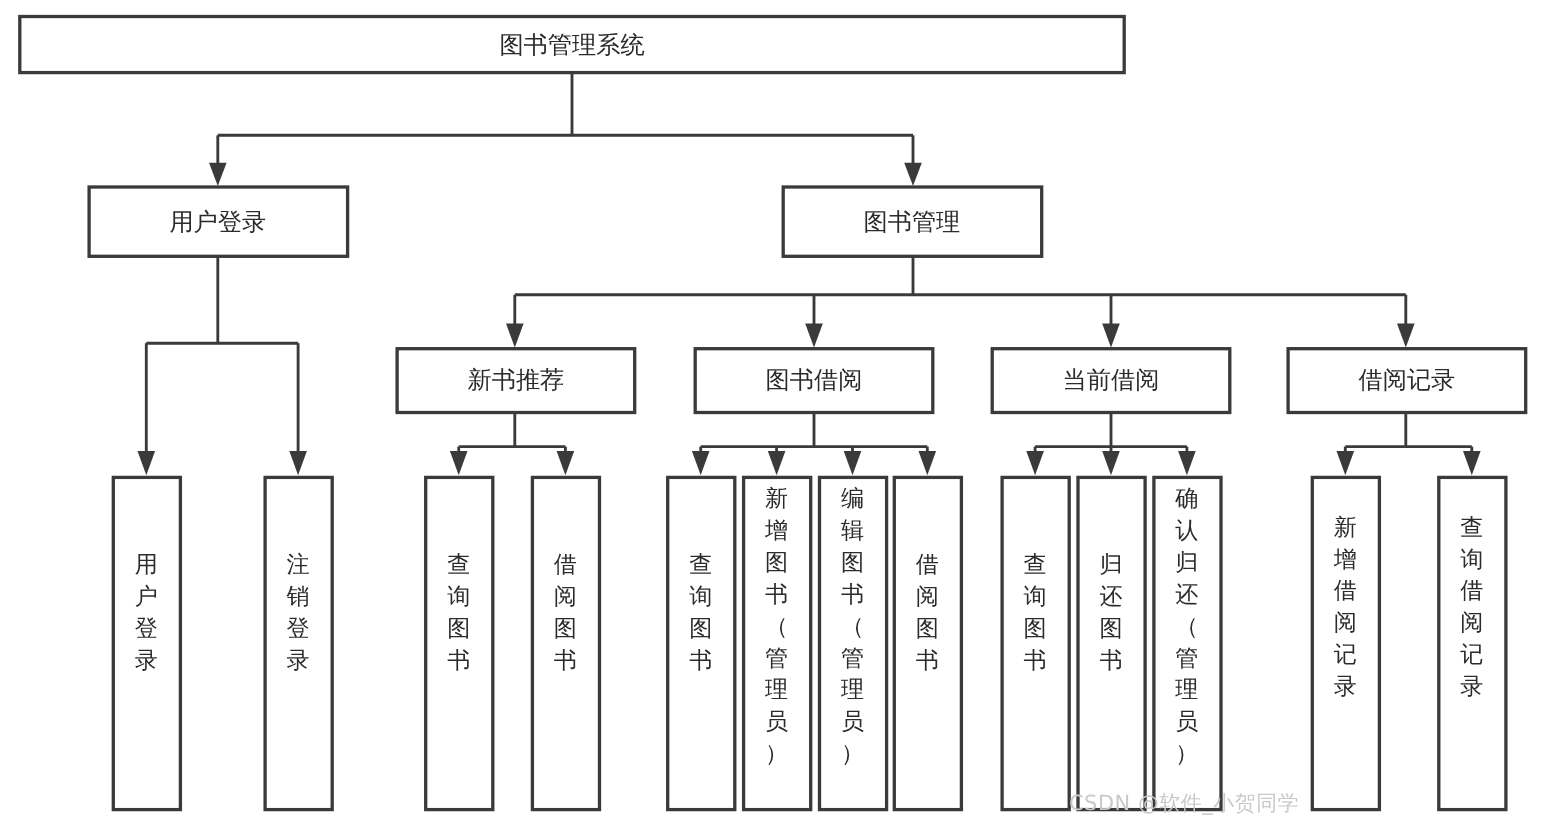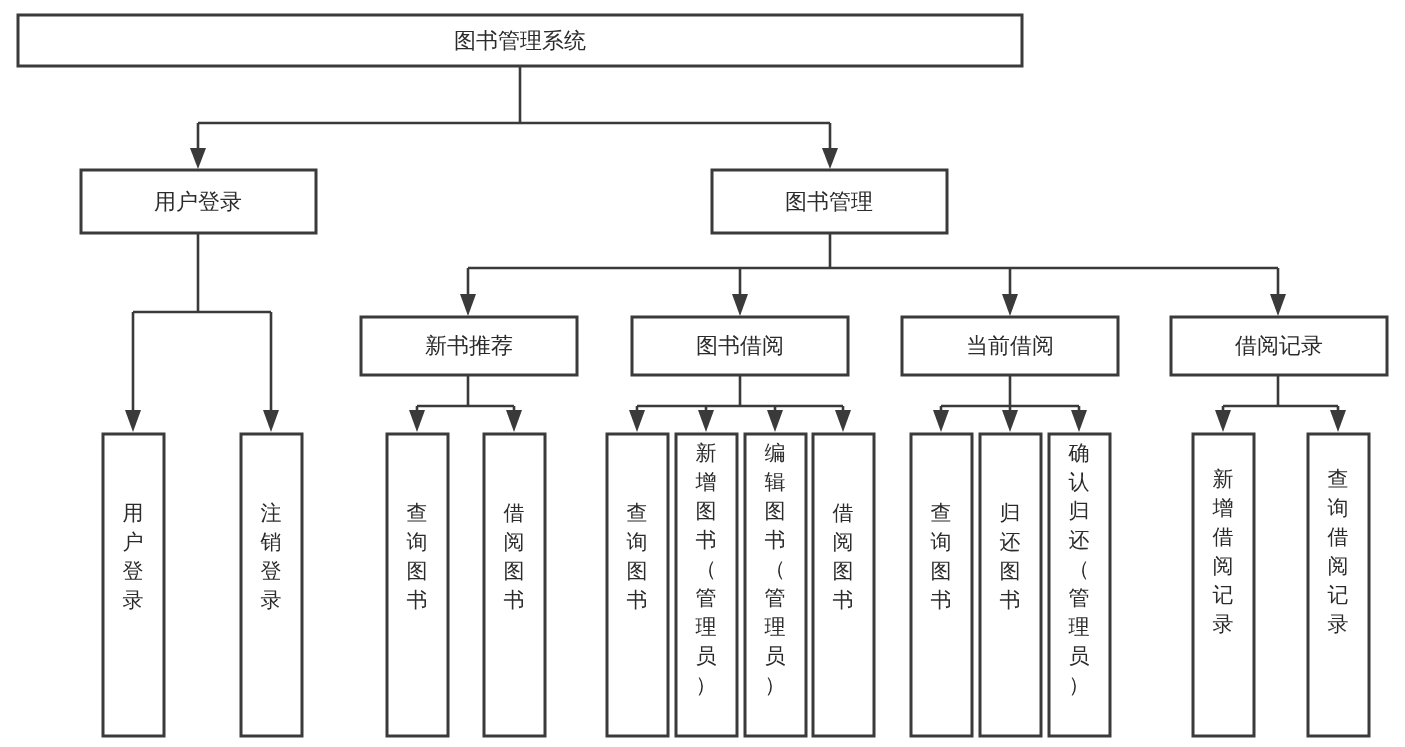--- a/index.html
+++ b/index.html
@@ -232,14 +232,15 @@
       <text class="node-label-v" x="1223" y="486"><tspan x="1223" dy="0">新</tspan><tspan x="1223" dy="29">增</tspan><tspan x="1223" dy="29">借</tspan><tspan x="1223" dy="29">阅</tspan><tspan x="1223" dy="29">记</tspan><tspan x="1223" dy="29">录</tspan></text>
     </g>
 
     <g>
       <rect class="node-box" x="1308" y="434" width="61" height="302"></rect>
       <text class="node-label-v" x="1338" y="486"><tspan x="1338" dy="0">查</tspan><tspan x="1338" dy="29">询</tspan><tspan x="1338" dy="29">借</tspan><tspan x="1338" dy="29">阅</tspan><tspan x="1338" dy="29">记</tspan><tspan x="1338" dy="29">录</tspan></text>
     </g>
 
   </svg>
 
+  <div class="watermark-text">CSDN @软件_小贺同学</div>
 
 </div>
 
 </body></html>

